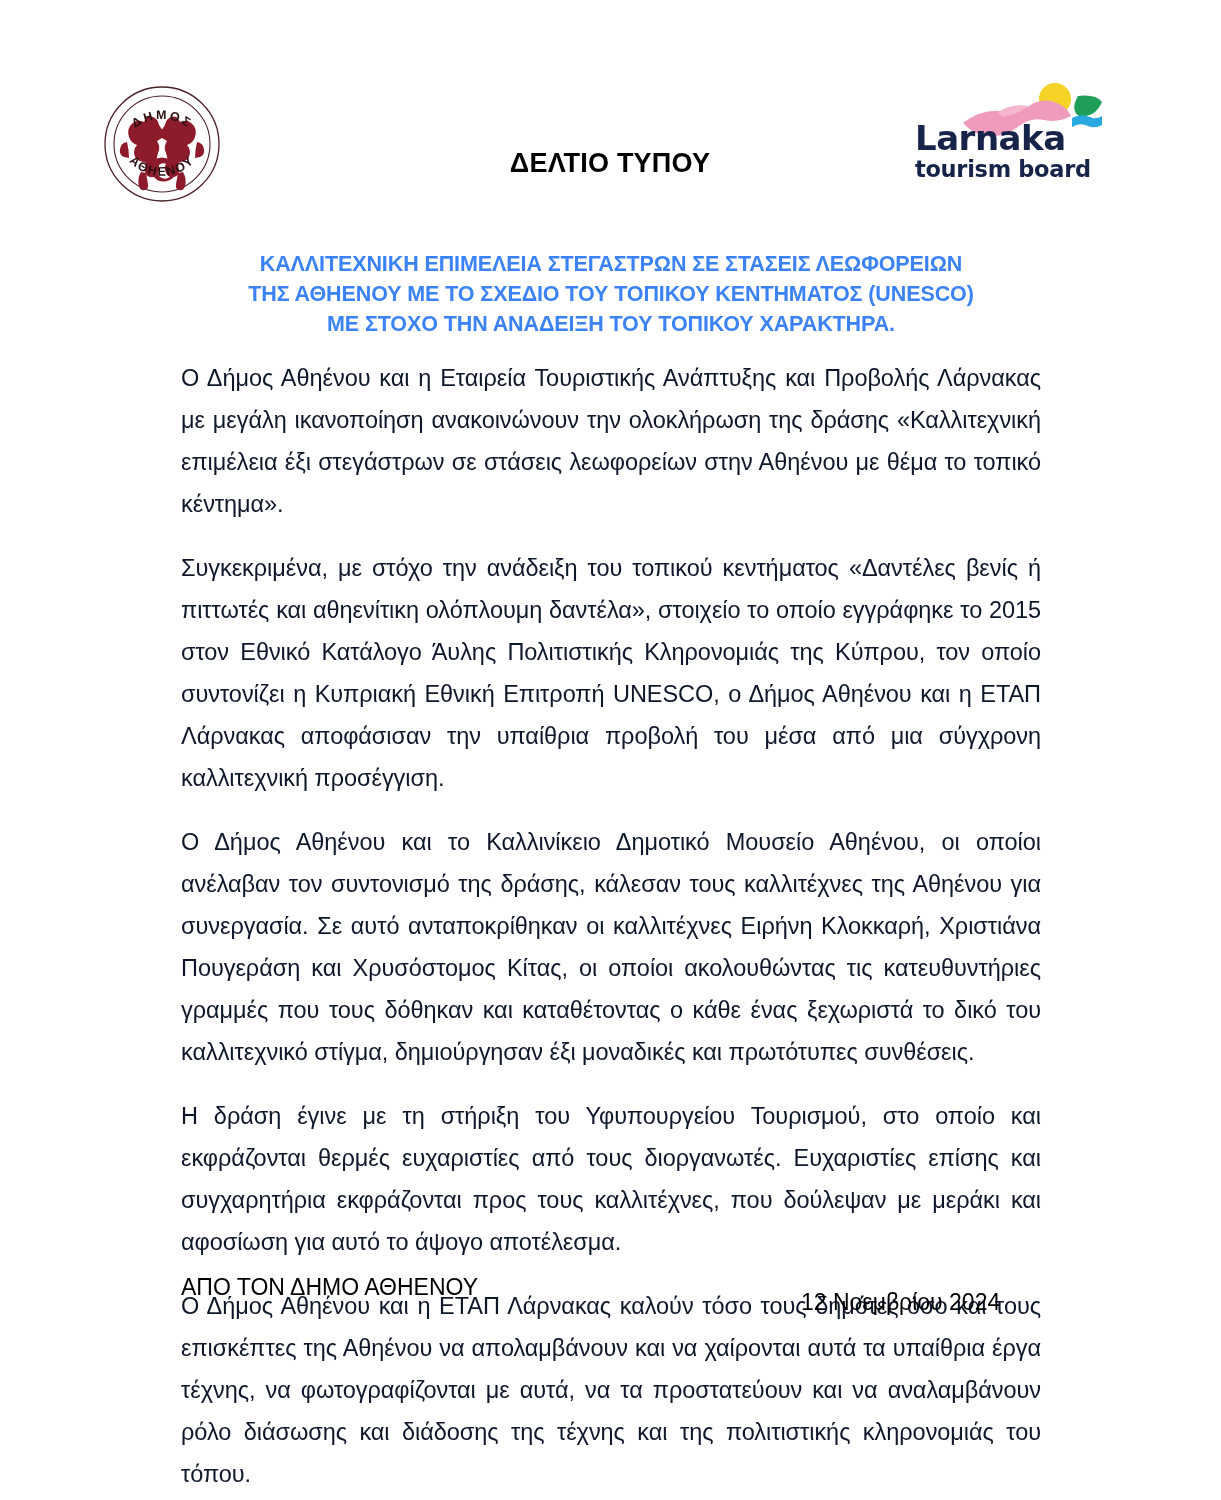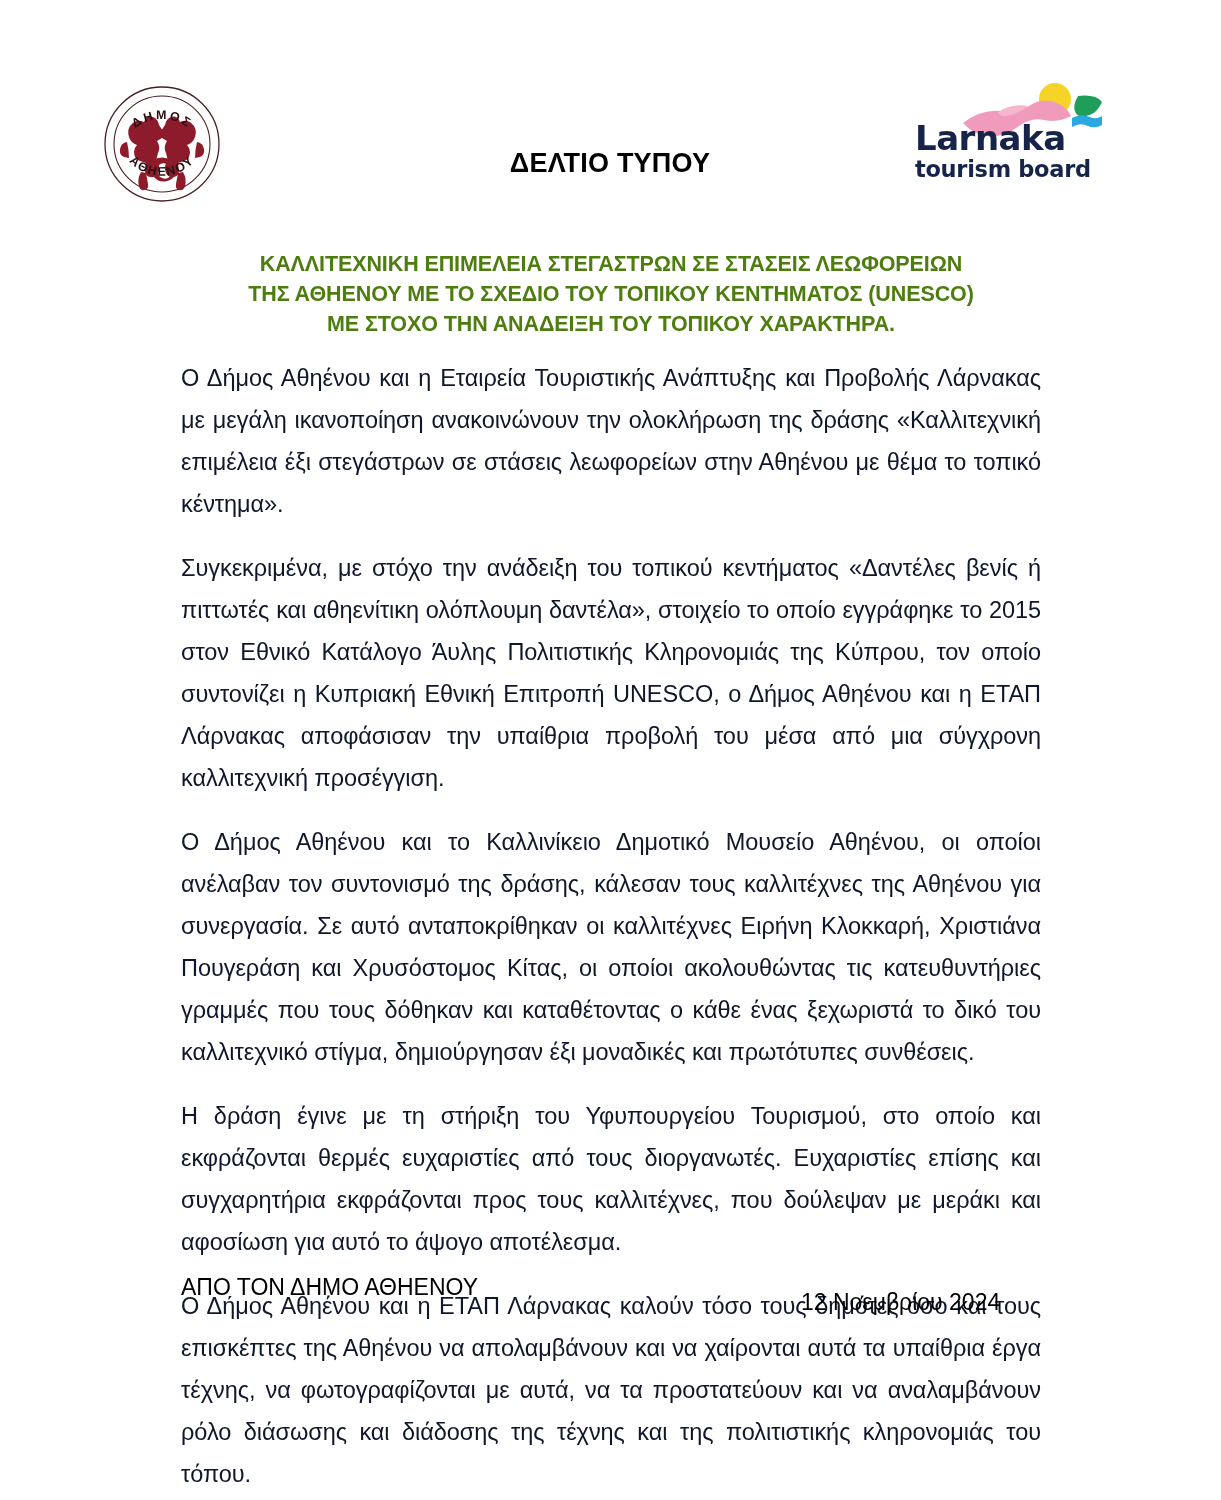--- a/index.html
+++ b/index.html
@@ -63,21 +63,21 @@
   .headline {
     position: absolute;
     left: 181px;
     top: 249px;
     width: 860px;
     text-align: center;
     font-size: 21.5px;
     font-weight: bold;
     line-height: 30px;
     letter-spacing: -0.1px;
-    color: #4d7c0f;
+    color: #3b82f6;
   }
   .headline .hl-line { display: block; white-space: nowrap; }
 
   
   .body-text {
     position: absolute;
     left: 181px;
     top: 357px;
     width: 860px;
   }

